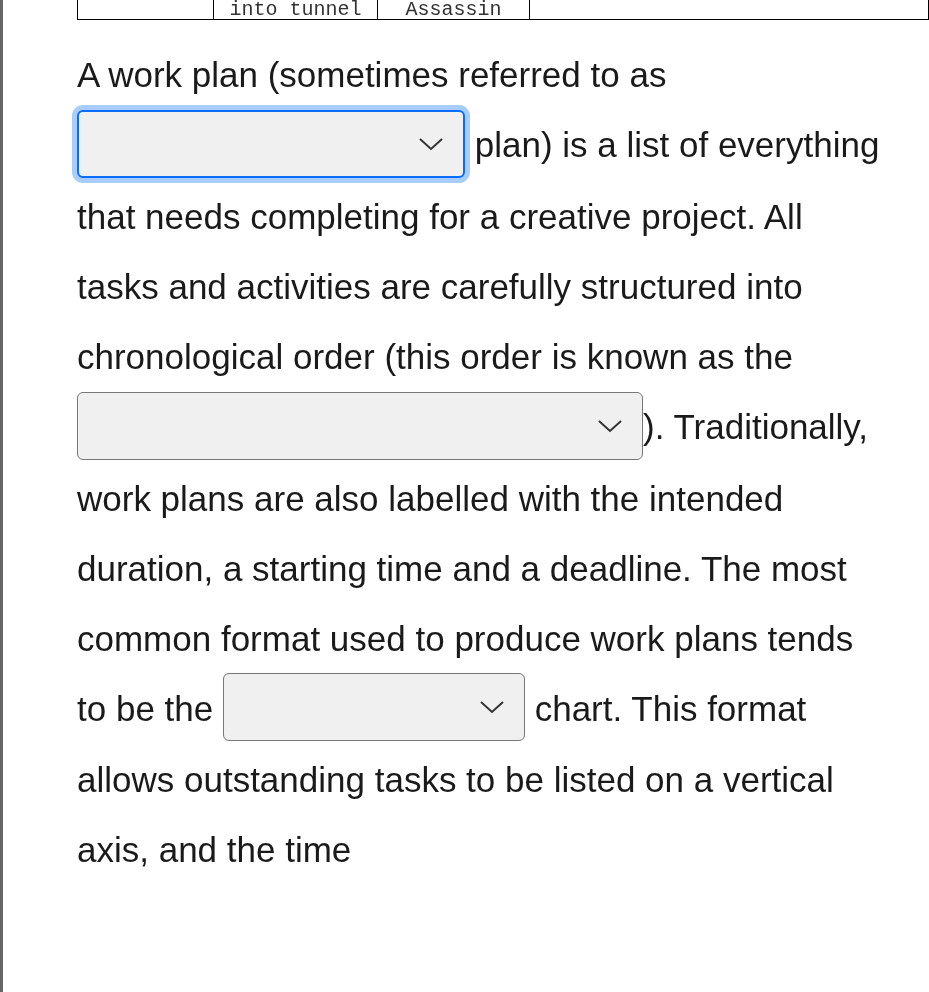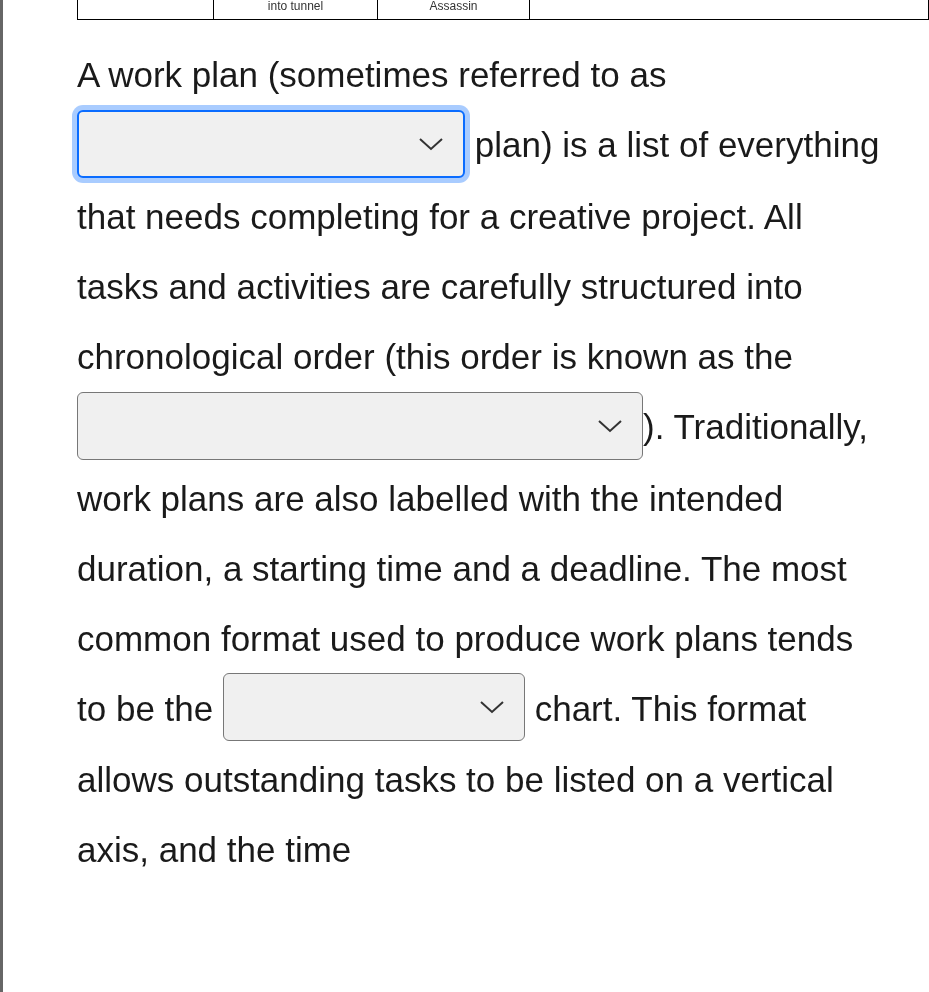--- a/index.html
+++ b/index.html
@@ -20,22 +20,23 @@
       height: 100%;
       padding-left: 30px;
       padding-right: 0;
     }
     .table-fragment {
       margin-left: 44px;
       border: 1px solid #000;
       border-top: none;
       height: 20px;
       display: flex;
-      font-size: 12px;
+      font-size: 20px;
       color: #333;
+      font-family: Liberation Mono, monospace;
     }
     .table-cell {
       border-right: 1px solid #000;
       display: flex;
       align-items: flex-start;
       justify-content: center;
       overflow: hidden;
       line-height: 1;
       padding-top: 0;
     }

